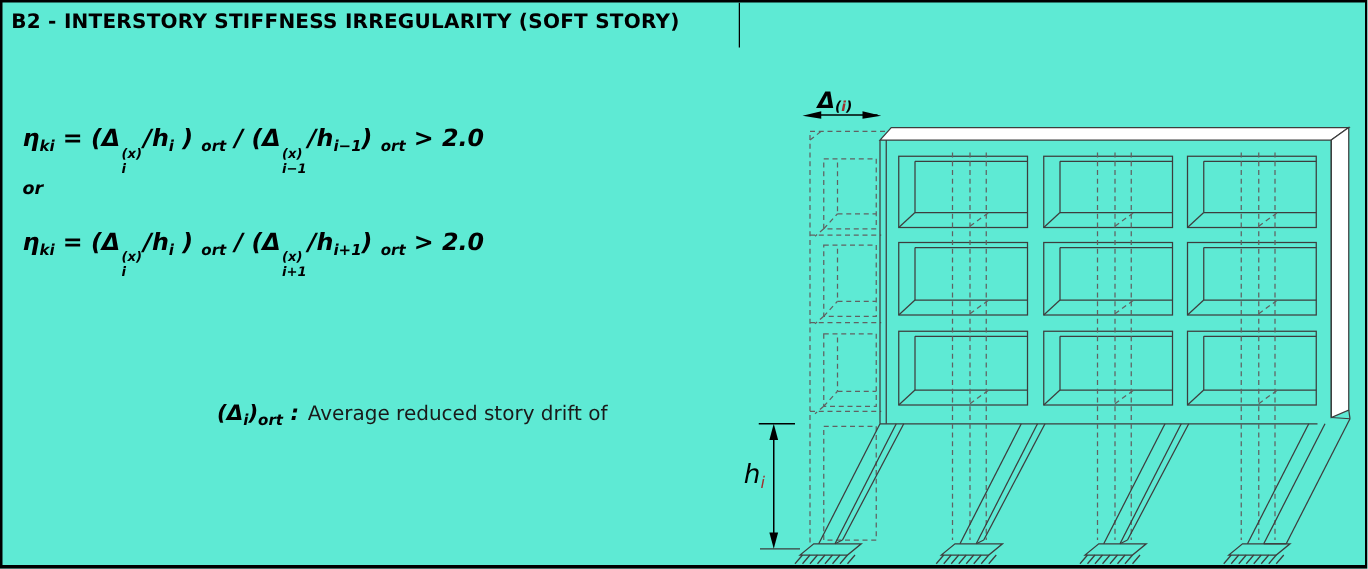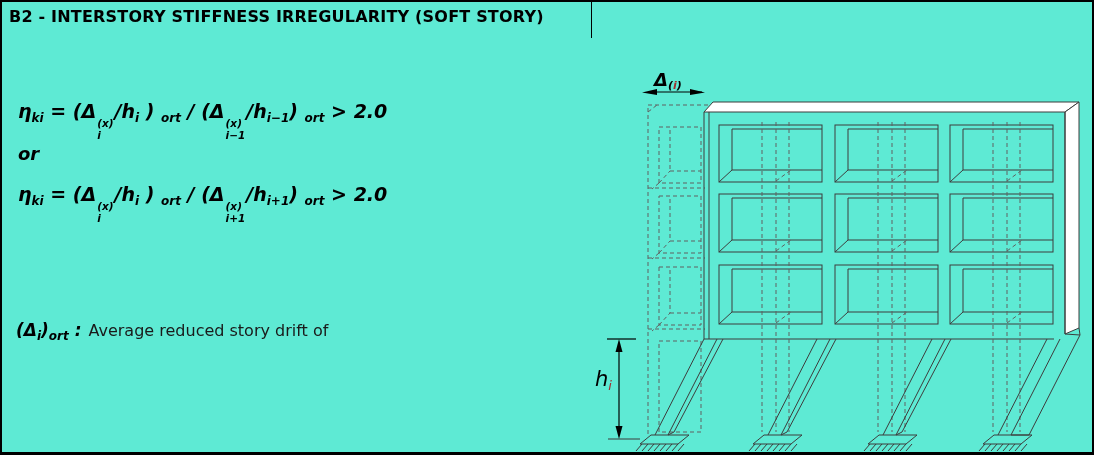--- a/index.html
+++ b/index.html
@@ -7,28 +7,28 @@
     position:relative;width:1094px;height:455px;box-sizing:border-box;
     background:#5eead4;border:2px solid #000;border-bottom-width:3px;overflow:hidden;
     font-family:"DejaVu Sans","Liberation Sans",sans-serif;color:#000;
   }
   .title{position:absolute;left:7px;top:5px;font-size:16px;font-weight:bold;letter-spacing:0.2px;white-space:nowrap;}
   .cell-divider{position:absolute;left:589px;top:0;width:1px;height:36px;background:#000;}
 
   .formula{position:absolute;left:16px;white-space:pre;font-weight:bold;font-style:italic;font-size:19px;line-height:32px;}
   .f1{top:93px;}
   .f2{top:176px;}
-  .orword{position:absolute;left:16px;top:141px;font-size:18px;font-weight:bold;font-style:italic;}
+  .orword{position:absolute;left:16px;top:141px;font-size:14px;font-weight:bold;font-style:italic;}
   .sb{font-size:12px;vertical-align:-4px;font-style:italic;}
   .stk{display:inline-flex;flex-direction:column;align-items:flex-start;font-size:10.5px;line-height:1.1;vertical-align:-9px;margin:0 1px;}
   .stk span{display:block;}
 
   .desc{position:absolute;left:14px;font-size:16px;line-height:21px;color:#1a1a1a;width:470px;}
   .d1{top:246px;}
-  .d2{top:318px;}
+  .d2{top:318px;text-align:right;}
   .term{font-weight:bold;font-style:italic;font-size:17px;margin-right:7px;color:#000;}
   .term .sb{font-size:12px;}
 
   svg.diagram{position:absolute;left:0;top:0;width:1094px;height:455px;}
   .ln{stroke:#3d3d3d;stroke-width:1;fill:none;}
   .dsh{stroke:#616161;stroke-width:1;fill:none;stroke-dasharray:4 3;}
   .face{fill:#ffffff;stroke:#3d3d3d;stroke-width:1;}
   .dim{stroke:#000;stroke-width:1.2;fill:none;}
   .ah{fill:#000;stroke:none;}
   .dlabel{font-family:"DejaVu Sans",sans-serif;font-size:18px;font-weight:bold;font-style:italic;fill:#000;}

